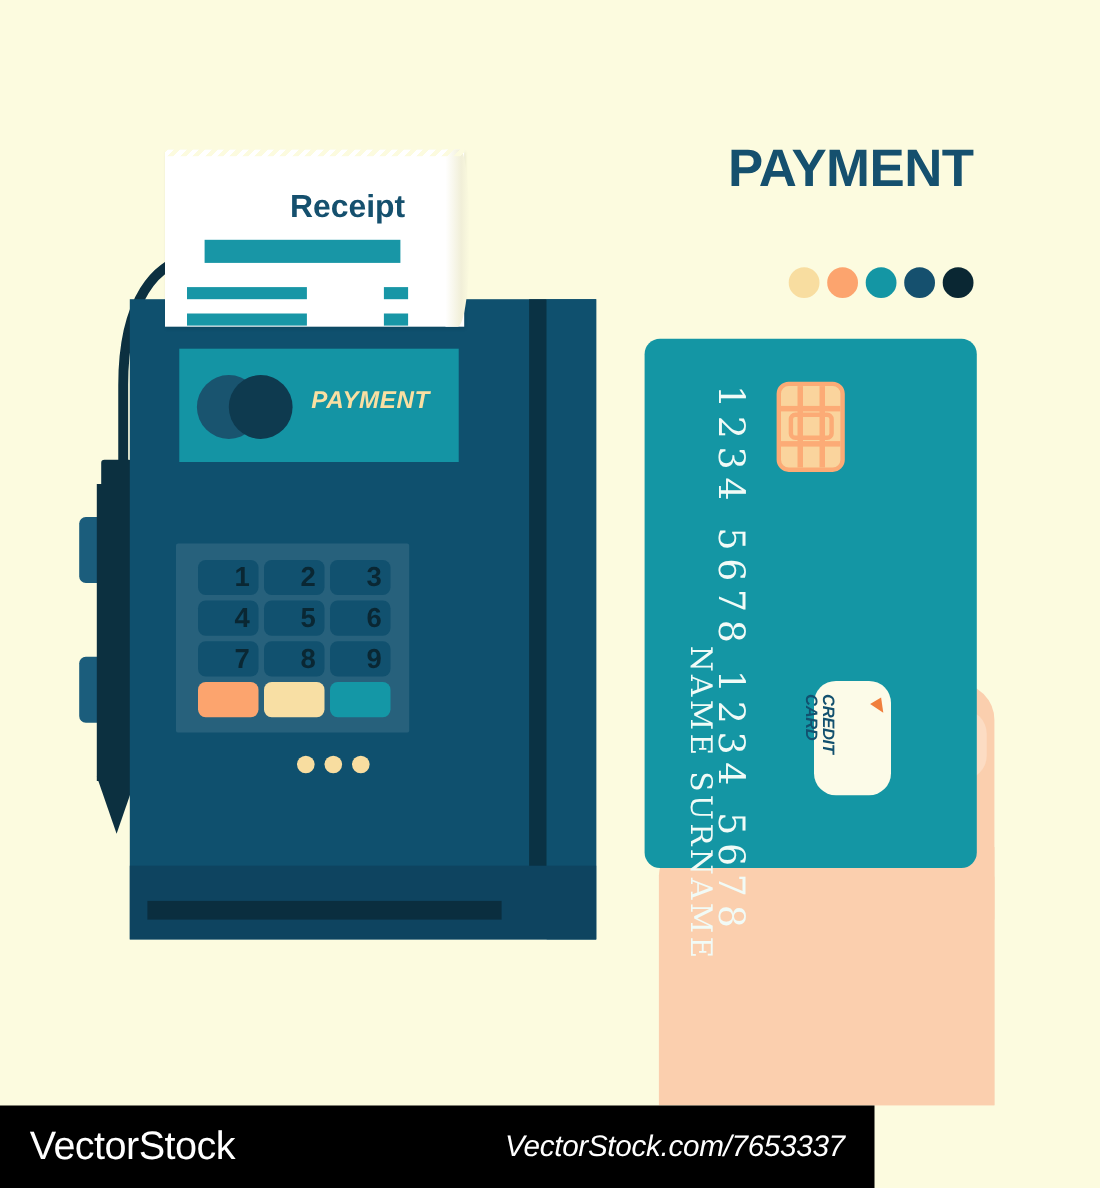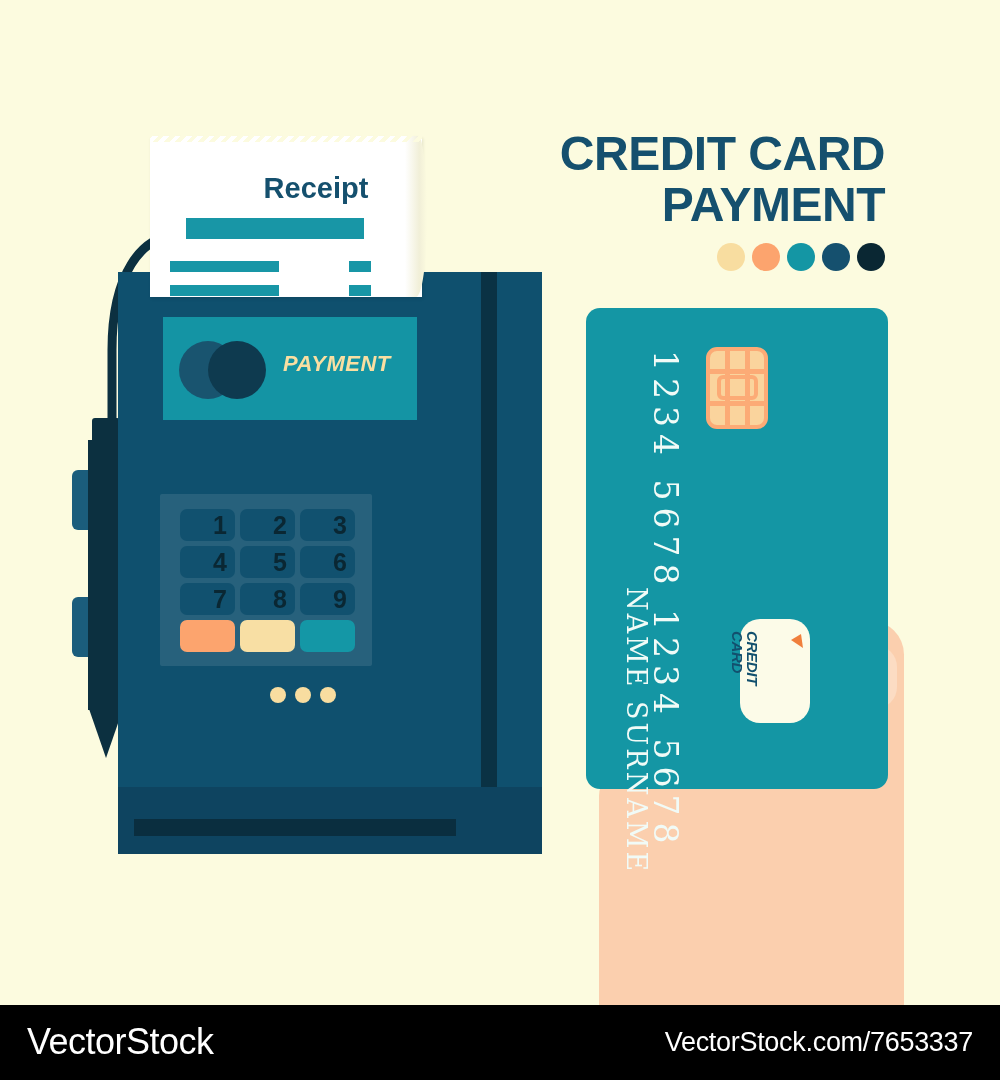--- a/index.html
+++ b/index.html
@@ -390,52 +390,52 @@
     width:16px;
     height:16px;
     transform:rotate(90deg);
   }
 
   
   .footer{
     position:absolute;
     left:0;
     top:1005px;
-    width:1000px;
+    width:795px;
     height:75px;
     background:#000000;
   }
   .footer .brand{
     position:absolute;
     left:27px;
     top:16px;
     color:#ffffff;
     font-size:36px;
     font-family:"Liberation Sans Narrow","Liberation Sans",sans-serif;
     letter-spacing:-0.5px;
   }
   .footer .url{
     position:absolute;
     right:27px;
     top:22px;
     color:#ffffff;
     font-size:27px;
     font-family:"Liberation Sans Narrow","Liberation Sans",sans-serif;
     letter-spacing:-0.3px;
+    font-style:italic;
   }
 </style>
 </head>
 <body>
 
 <div class="stage">
 
   <div class="artboard">
 
     <div class="headline">
-      <span class="l1">CREDIT CARD</span>
       <span class="l2">PAYMENT</span>
     </div>
 
     <div class="palette">
       <span class="dot" style="background:#f8dda0"></span>
       <span class="dot" style="background:#fca46e"></span>
       <span class="dot" style="background:#1496a4"></span>
       <span class="dot" style="background:#15506e"></span>
       <span class="dot" style="background:#0a2733"></span>
     </div>

